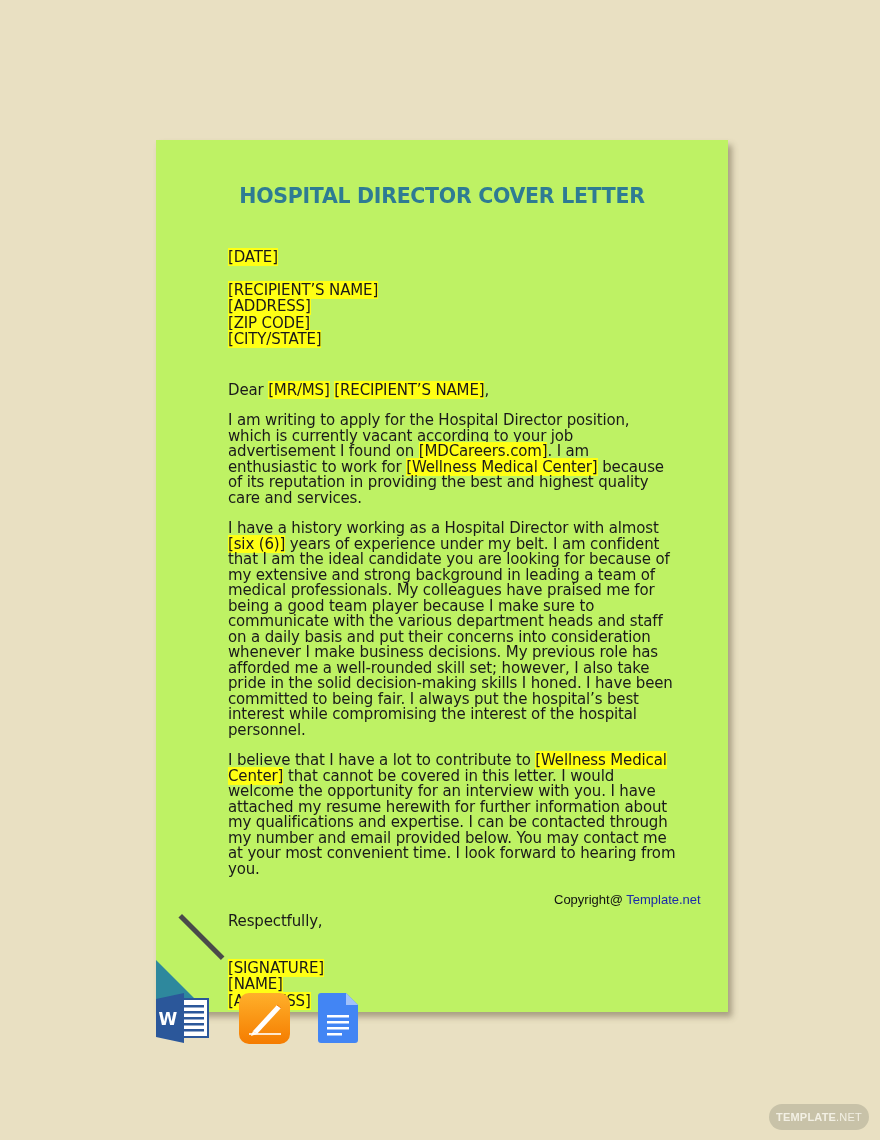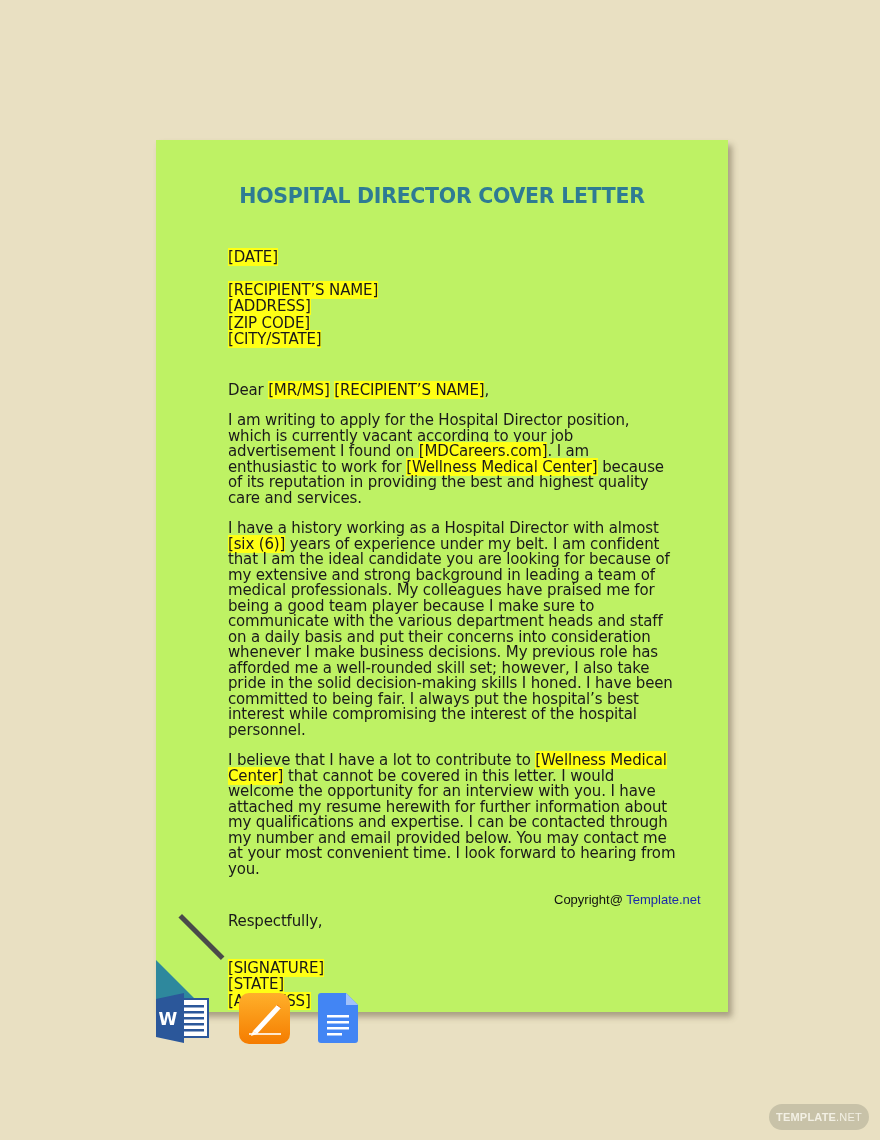--- a/index.html
+++ b/index.html
@@ -138,21 +138,21 @@
 
     <p class="para"><span>I have a history working as a Hospital Director with almost </span><span class="hl">[six (6)]</span><span> years of experience under my belt. I am confident that I am the ideal candidate you are looking for because of my extensive and strong background in leading a team of medical professionals. My colleagues have praised me for being a good team player because I make sure to communicate with the various department heads and staff on a daily basis and put their concerns into consideration whenever I make business decisions. My previous role has afforded me a well-rounded skill set; however, I also take pride in the solid decision-making skills I honed. I have been committed to being fair. I always put the hospital’s best interest while compromising the interest of the hospital personnel.</span></p>
 
     <p class="para"><span>I believe that I have a lot to contribute to </span><span class="hl">[Wellness Medical Center]</span><span> that cannot be covered in this letter. I would welcome the opportunity for an interview with you. I have attached my resume herewith for further information about my qualifications and expertise. I can be contacted through my number and email provided below. You may contact me at your most convenient time. I look forward to hearing from you.</span></p>
 
     <div class="gap-closing"></div>
     <p>Respectfully,</p>
     <div class="gap-sig"></div>
     <div class="block">
       <span class="addr-line"><span class="hl">[SIGNATURE]</span></span>
-      <span class="addr-line"><span class="hl">[STATE]</span></span>
+      <span class="addr-line"><span class="hl">[NAME]</span></span>
       <span class="addr-line"><span class="hl">[ADDRESS]</span></span>
     </div>
   </div>
 
   <div class="copyright"><span>Copyright@ </span><span class="link">Template.net</span></div>
 
   <div class="corner-tri"></div>
   <div class="corner-line"></div>
 </div>
 

